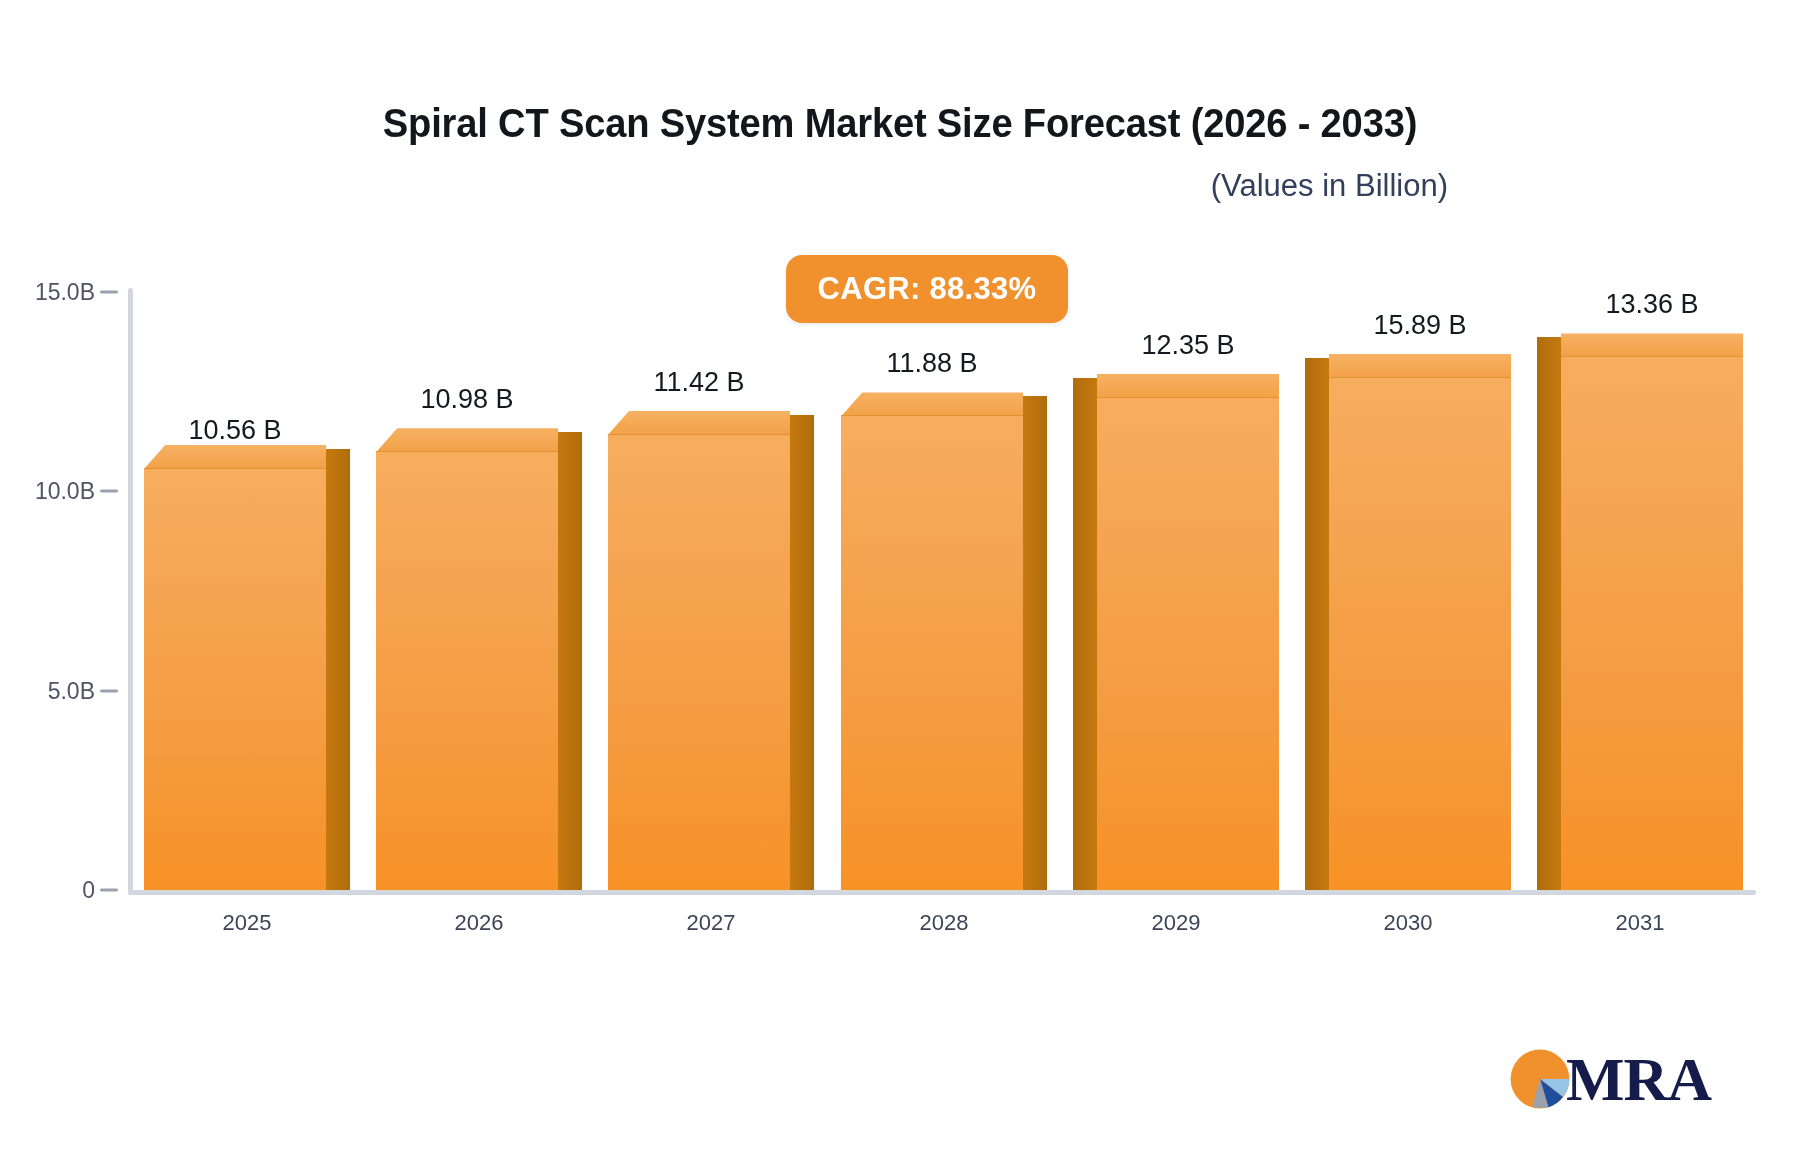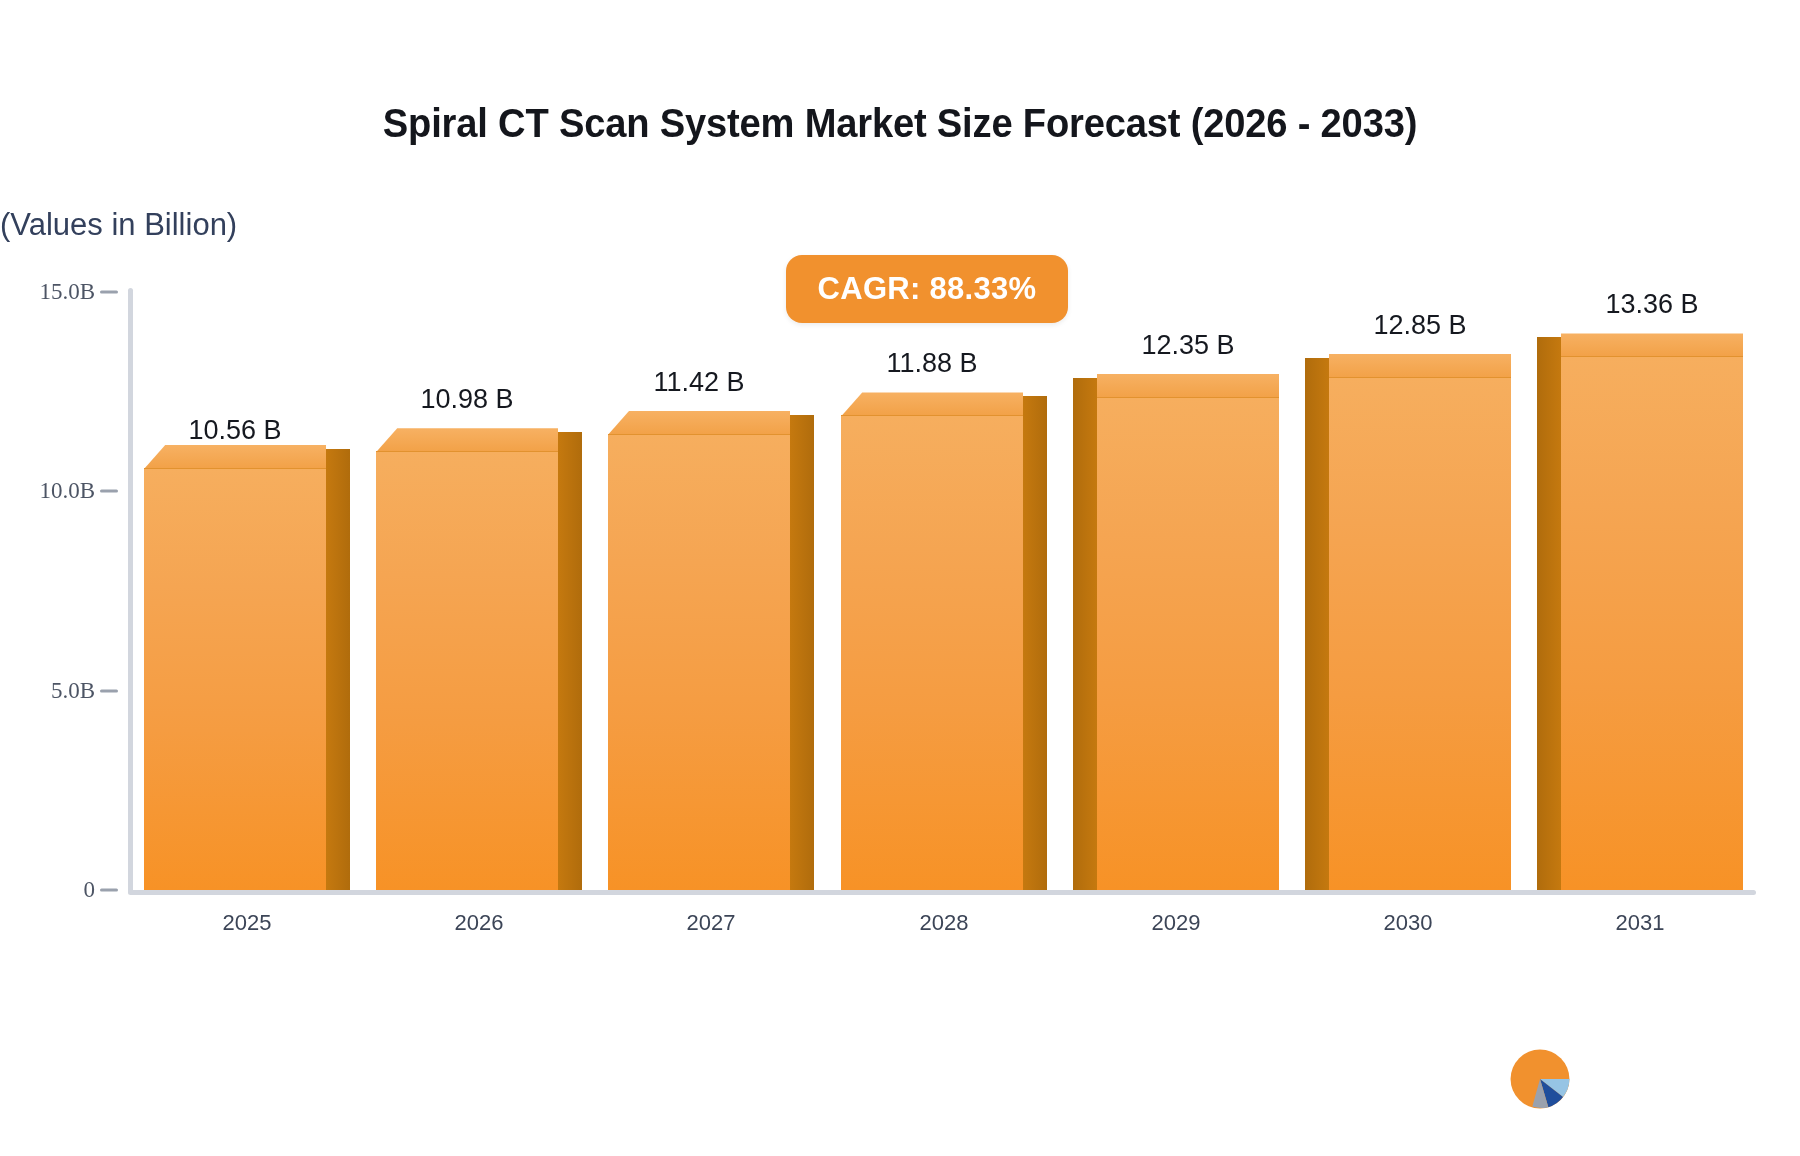--- a/index.html
+++ b/index.html
@@ -18,25 +18,24 @@
     position:absolute;left:0;top:100px;width:1800px;
     text-align:center;
     font-size:41px;
     font-weight:bold;
     color:#14161c;
     letter-spacing:-0.2px;
     transform:scaleX(0.93);
   }
   .subtitle{
     position:absolute;left:0;top:168px;width:1448px;
-    text-align:left;
+    text-align:right;
     font-size:31px;
     font-weight:normal;
     color:#33405c;
-    margin-top:39px;
   }
 
   
   .cagr-badge{
     position:absolute;
     left:786px;top:255px;
     width:282px;height:68px;
     border-radius:16px;
     background:#F1912E;
     display:flex;align-items:center;justify-content:center;
@@ -65,21 +64,20 @@
     border-radius:3px;
   }
   .ytick-label{
     position:absolute;
     right:0;
     width:90px;
     text-align:right;
     font-size:23px;
     color:#4d5565;
     transform:translateY(-50%);
-    font-family:Liberation Serif, serif;
   }
   .ytick-dash{
     position:absolute;
     left:100px;width:18px;height:3px;
     background:#9aa1ad;
     transform:translateY(-50%);
     border-radius:2px;
   }
 
   
@@ -190,21 +188,21 @@
           <div class="bar-side left" style="width: 24px; height: 512.353px; bottom: 0px; left: 0px;"></div>
           <div class="bar-cap" style="width: 182px; height: 24px; top: 0px; left: 24px; clip-path: polygon(0px 0px, 100% 0px, 100% 100%, 0px 100%); background: linear-gradient(rgb(247, 177, 99), rgb(242, 161, 71));"></div>
           <div class="bar-front" style="width: 182px; height: 492.353px; left: 24px; bottom: 0px;"></div>
         </div>
         <div class="bar-value" style="left: 1188px; top: 329.647px;">12.35 B</div>
         <div class="bar-group" style="left: 1305px; top: 353.713px; width: 206px; height: 536.287px;">
           <div class="bar-side left" style="width: 24px; height: 532.287px; bottom: 0px; left: 0px;"></div>
           <div class="bar-cap" style="width: 182px; height: 24px; top: 0px; left: 24px; clip-path: polygon(0px 0px, 100% 0px, 100% 100%, 0px 100%); background: linear-gradient(rgb(247, 177, 99), rgb(242, 161, 71));"></div>
           <div class="bar-front" style="width: 182px; height: 512.287px; left: 24px; bottom: 0px;"></div>
         </div>
-        <div class="bar-value" style="left: 1420px; top: 309.713px;">12.85 B</div>
+        <div class="bar-value" style="left: 1420px; top: 309.713px;">15.89 B</div>
         <div class="bar-group" style="left: 1537px; top: 333.381px; width: 206px; height: 556.619px;">
           <div class="bar-side left" style="width: 24px; height: 552.619px; bottom: 0px; left: 0px;"></div>
           <div class="bar-cap" style="width: 182px; height: 24px; top: 0px; left: 24px; clip-path: polygon(0px 0px, 100% 0px, 100% 100%, 0px 100%); background: linear-gradient(rgb(247, 177, 99), rgb(242, 161, 71));"></div>
           <div class="bar-front" style="width: 182px; height: 532.619px; left: 24px; bottom: 0px;"></div>
         </div>
         <div class="bar-value" style="left: 1652px; top: 289.381px; text-align: right;">13.36 B</div>
       </div>
     <div id="xlabels">
         <div class="x-label" style="left: 247px;">2025</div>
         <div class="x-label" style="left: 479px;">2026</div>
@@ -217,15 +215,16 @@
   </div>
 
   <div class="logo">
     <svg class="logo-mark" viewBox="0 0 100 100">
       <circle cx="50" cy="50" r="46" fill="#F1912E"></circle>
       <path d="M50 50 L96 50 A46 46 0 0 1 86 78 Z" fill="#7FB8DE"></path>
       <path d="M50 50 L86 78 A46 46 0 0 1 63 94 Z" fill="#1F4E9C"></path>
       <path d="M50 50 L63 94 A46 46 0 0 1 38 93 Z" fill="#9aa1ad"></path>
       <path d="M50 50 L96 50 A46 46 0 0 1 86 78 Z" fill="#ffffff" opacity="0.18"></path>
     </svg>
+    <div class="logo-text">MRA</div>
   </div>
 
 </div>
 
 </body></html>

